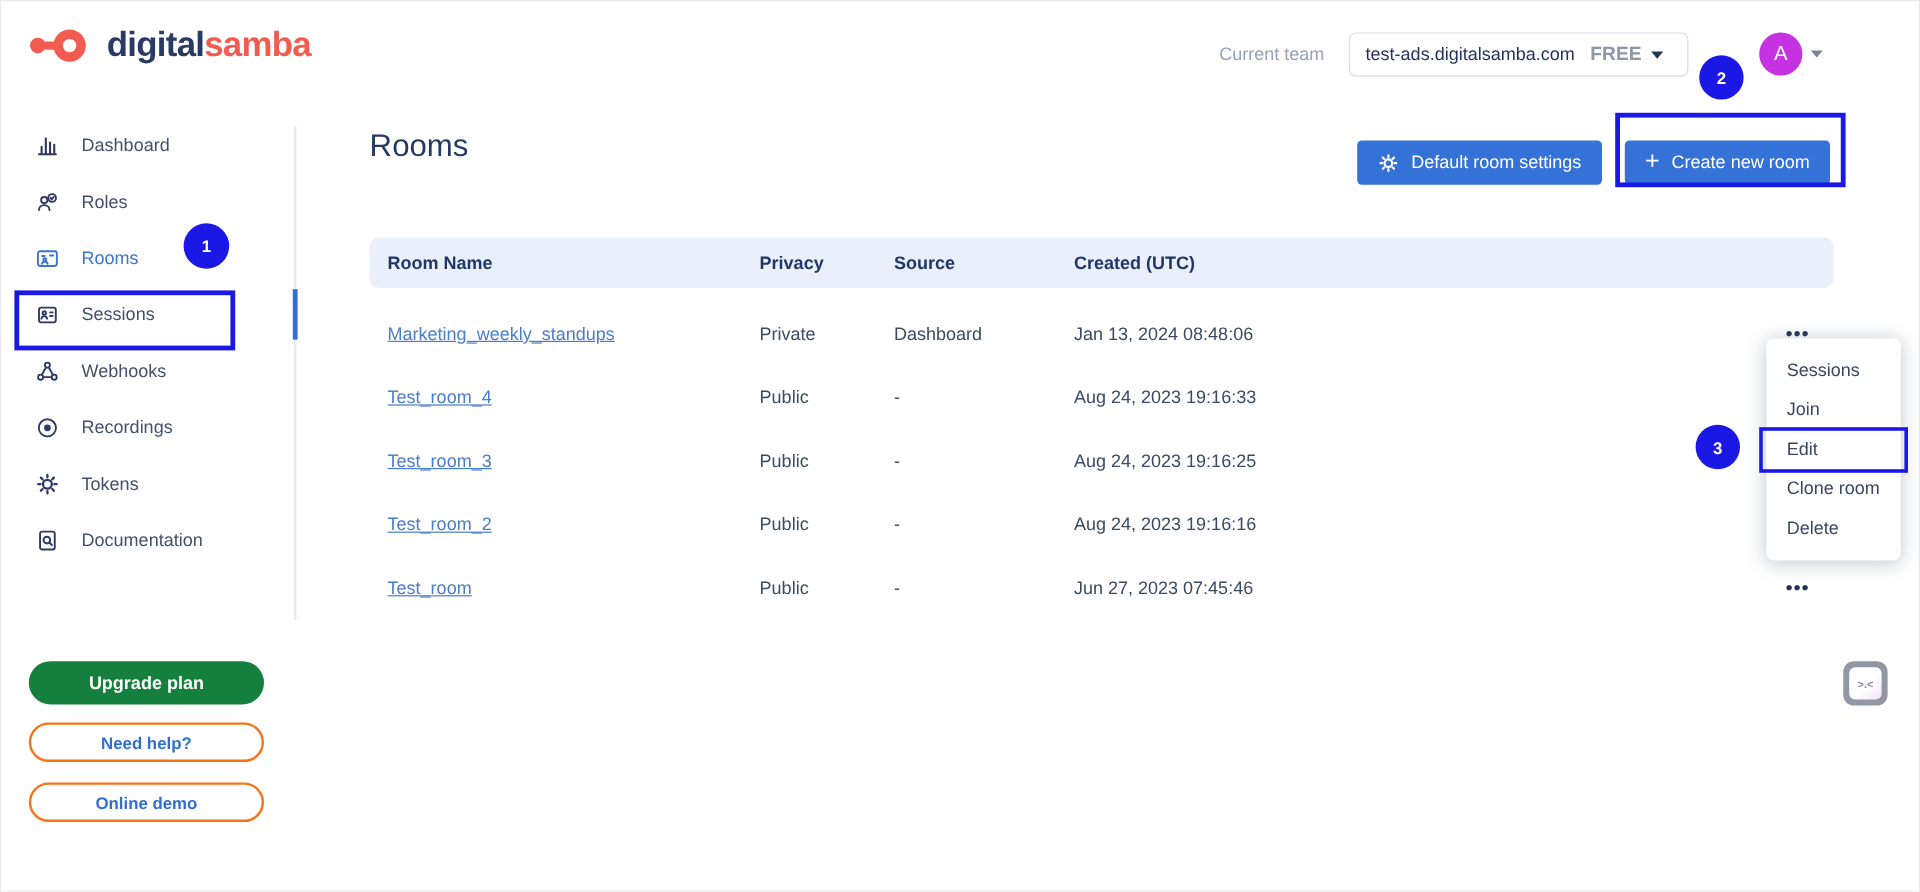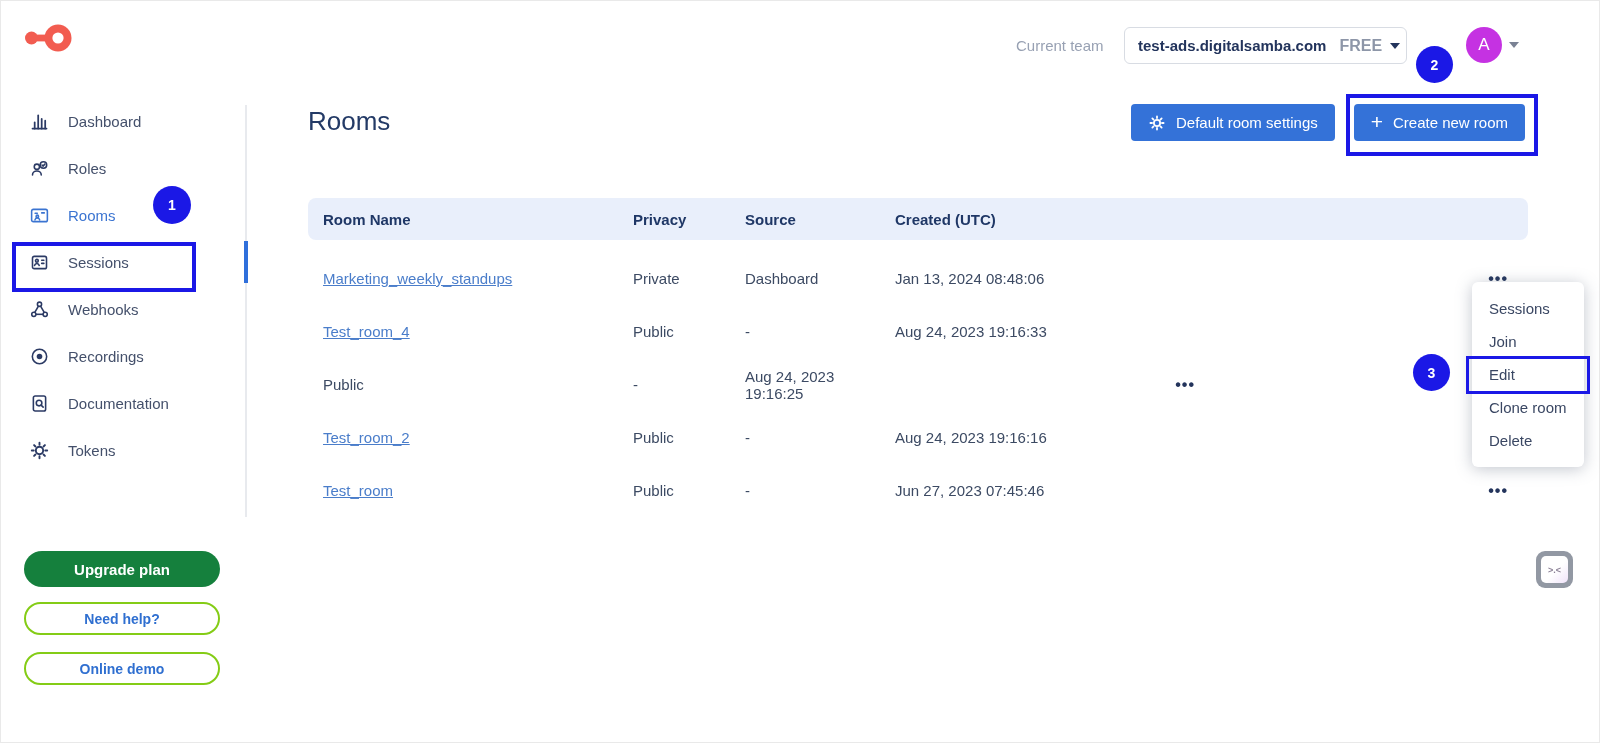--- a/index.html
+++ b/index.html
@@ -12,21 +12,21 @@
 
   
   .logo { position:absolute; left:24px; top:20px; display:flex; align-items:center; gap:11px; }
   .logo-text { font-size:29px; font-weight:700; color:#2a3a66; letter-spacing:-0.6px; }
   .logo-text .accent { color:#f25c50; }
 
   .current-team-label { position:absolute; left:1016px; top:37px; color:#98a1b3; font-size:15px; }
   .team-box { position:absolute; left:1124px; top:27px; width:283px; height:37px;
     border:1px solid #d8dce3; border-radius:6px; background:#fff;
     display:flex; align-items:center; padding:0 13px; }
-  .team-name { font-weight:700; font-size:15px; color:#23345c; white-space:nowrap; }
+  .team-name { font-weight:400; font-size:15px; color:#23345c; white-space:nowrap; }
   .plan { color:#8d96a8; font-size:16px; font-weight:600; margin-left:13px; }
   .caret-navy { width:0; height:0; border-left:5px solid transparent; border-right:5px solid transparent;
     border-top:6px solid #23345c; margin-left:8px; }
   .avatar { position:absolute; left:1466px; top:27px; width:36px; height:36px; border-radius:50%;
     background:#c532e2; color:#fff; display:flex; align-items:center; justify-content:center; font-size:17px; }
   .avatar-caret { position:absolute; left:1509px; top:42px; width:0; height:0;
     border-left:5px solid transparent; border-right:5px solid transparent; border-top:6px solid #7a8294; }
 
   
   .sidebar { position:absolute; left:0; top:98px; width:245px; }
@@ -34,26 +34,26 @@
     color:#44506b; font-size:15px; cursor:pointer; }
   .side-item .ic { width:22px; height:22px; display:flex; align-items:center; justify-content:center; color:#2b3a64; }
   .side-item.active { color:#3b74d1; }
   .side-item.active .ic { color:#3b74d1; }
   .side-divider { position:absolute; left:245px; top:105px; width:2px; height:412px; background:#e8eaee; }
   .active-indicator { position:absolute; left:244px; top:241px; width:4px; height:42px; background:#2f6fdb; }
 
   .pill { position:absolute; left:24px; width:196px; border-radius:18px; display:flex;
     align-items:center; justify-content:center; font-weight:700; cursor:pointer; background:#fff; }
   .pill.solid { top:551px; height:36px; background:#15803d; color:#fff; font-size:15px; border:none; }
-  .pill.outline { height:33px; border:2px solid #84cc16; color:#2f6fd0; font-size:14px; }
+  .pill.outline { height:33px; border:2px solid #f97316; color:#2f6fd0; font-size:14px; }
   .pill.help { top:602px; } .pill.demo { top:652px; }
 
   
   .page-title { position:absolute; left:308px; top:106px; font-size:26px; color:#233a66; }
-  .toolbar { position:absolute; left:1131px; top:104px; display:flex; gap:19px; }
+  .toolbar { position:absolute; left:1131px; top:117px; display:flex; gap:19px; }
   .btn { height:37px; background:#3472d8; color:#fff; border:none; border-radius:4px;
     display:flex; align-items:center; gap:10px; padding:0 17px; font-size:15px;
     font-family:"Liberation Sans", sans-serif; cursor:pointer; white-space:nowrap; }
   .btn .plus { font-size:21px; font-weight:400; line-height:1; margin-top:-2px; }
 
   .table { position:absolute; left:308px; top:186px; width:1220px; }
   .thead, .trow { display:grid; grid-template-columns:310px 112px 150px 320px 1fr; align-items:center; padding-left:15px; }
   .thead { background:#e9effb; border-radius:8px; height:42px; color:#1f3766; font-weight:700; font-size:15px;margin-top:12px; }
   .tbody { margin-top:12px; }
   .trow { height:53px; font-size:15px; color:#3c4a63; }
@@ -93,20 +93,21 @@
 
 <div class="logo">
   <span>
     <svg width="54" height="36" viewBox="0 0 54 36">
       <circle cx="7.5" cy="18" r="6.5" fill="#f25c50"></circle>
       <rect x="7" y="14.6" width="18" height="6.8" fill="#f25c50"></rect>
       <circle cx="34" cy="18" r="13.5" fill="#f25c50"></circle>
       <circle cx="34" cy="18" r="5.6" fill="#ffffff"></circle>
     </svg>
   </span>
+  <span class="logo-text"><span>digital</span><span class="accent">samba</span></span>
 </div>
 
 <div class="current-team-label">Current team</div>
 
 <div class="team-box">
   <span class="team-name">test-ads.digitalsamba.com</span>
   <span class="plan">FREE</span>
   <span class="caret-navy"></span>
 </div>
 
@@ -188,37 +189,37 @@
       <svg width="21" height="21" viewBox="0 0 24 24" fill="none" stroke="currentColor" stroke-width="1.8">
         <circle cx="12" cy="12" r="8.2"></circle>
           <circle cx="12" cy="12" r="3.2" fill="currentColor" stroke="none"></circle>
       </svg>
     </span>
     <span>Recordings</span>
   </div>
 
   <div class="side-item">
     <span class="ic">
+      <svg width="21" height="21" viewBox="0 0 24 24" fill="none" stroke="currentColor" stroke-width="2.2" stroke-linecap="round">
+        <circle cx="12" cy="12" r="4.2"></circle>
+        <path d="M12 3.2v2.2M12 18.6v2.2M3.2 12h2.2M18.6 12h2.2M5.8 5.8l1.6 1.6M16.6 16.6l1.6 1.6M18.2 5.8l-1.6 1.6M7.4 16.6l-1.6 1.6"></path>
+      </svg>
+    </span>
+    <span>Tokens</span>
+  </div>
+
+  <div class="side-item">
+    <span class="ic">
       <svg width="21" height="21" viewBox="0 0 24 24" fill="none" stroke="currentColor" stroke-width="1.8" stroke-linecap="round">
         <rect x="5" y="3.5" width="14" height="17" rx="2"></rect>
         <circle cx="11.5" cy="11.5" r="3.2"></circle>
           <path d="M13.8 13.8l2.4 2.4"></path>
       </svg>
     </span>
     <span>Documentation</span>
-  </div>
-
-  <div class="side-item">
-    <span class="ic">
-      <svg width="21" height="21" viewBox="0 0 24 24" fill="none" stroke="currentColor" stroke-width="2.2" stroke-linecap="round">
-        <circle cx="12" cy="12" r="4.2"></circle>
-        <path d="M12 3.2v2.2M12 18.6v2.2M3.2 12h2.2M18.6 12h2.2M5.8 5.8l1.6 1.6M16.6 16.6l1.6 1.6M18.2 5.8l-1.6 1.6M7.4 16.6l-1.6 1.6"></path>
-      </svg>
-    </span>
-    <span>Tokens</span>
   </div>
 </div>
 
 <div class="side-divider"></div>
 <div class="active-indicator"></div>
 
 <button class="pill solid">Upgrade plan</button>
 <button class="pill outline help">Need help?</button>
 <button class="pill outline demo">Online demo</button>
 
@@ -260,20 +261,21 @@
 
     <div class="trow">
       <div><span class="room-link">Test_room_4</span></div>
       <div>Public</div>
       <div>-</div>
       <div>Aug 24, 2023 19:16:33</div>
       <div class="ellipsis-cell">•••</div>
     </div>
 
     <div class="trow">
+      <div><span class="room-link">Test_room_3</span></div>
       <div>Public</div>
       <div>-</div>
       <div>Aug 24, 2023 19:16:25</div>
       <div class="ellipsis-cell">•••</div>
     </div>
 
     <div class="trow">
       <div><span class="room-link">Test_room_2</span></div>
       <div>Public</div>
       <div>-</div>

